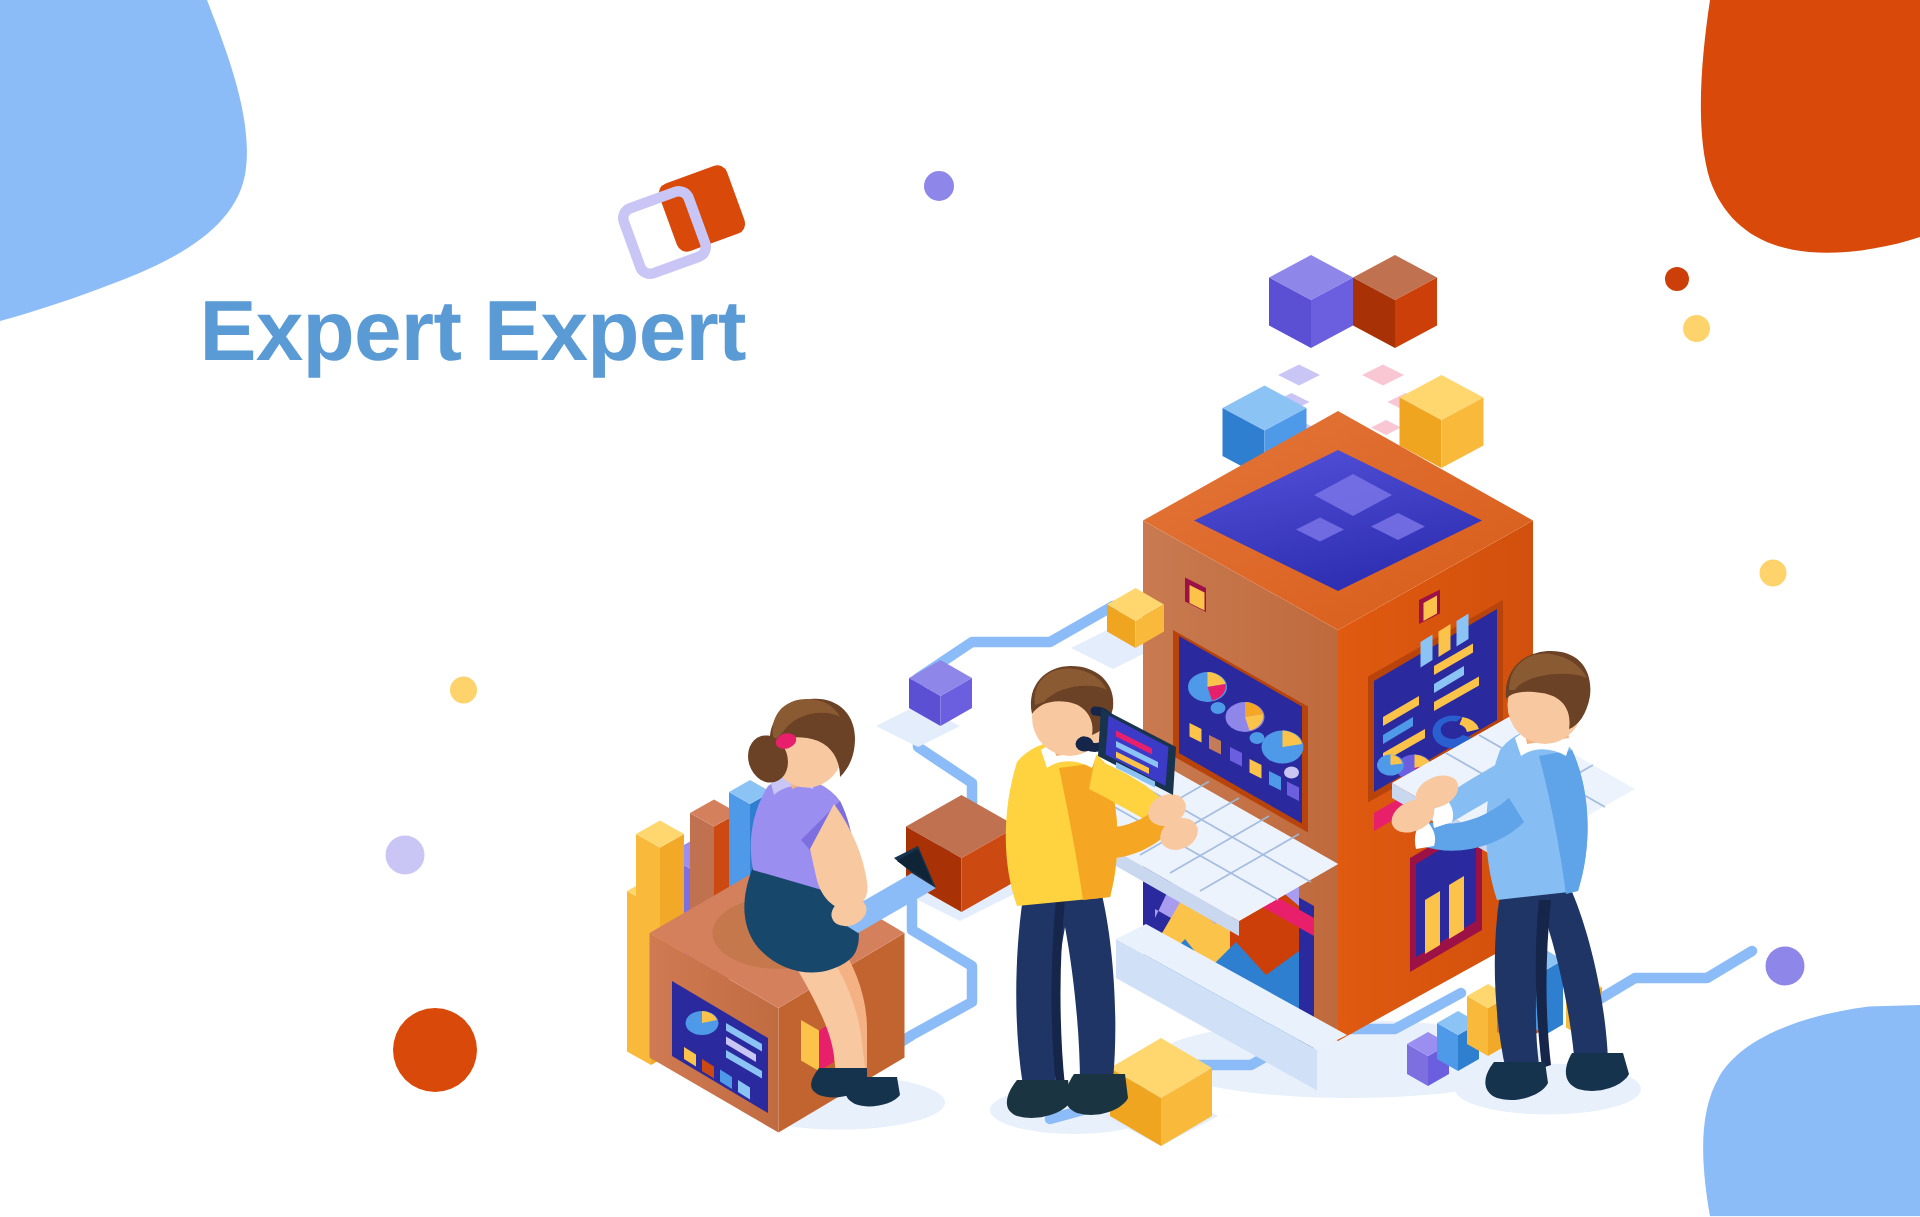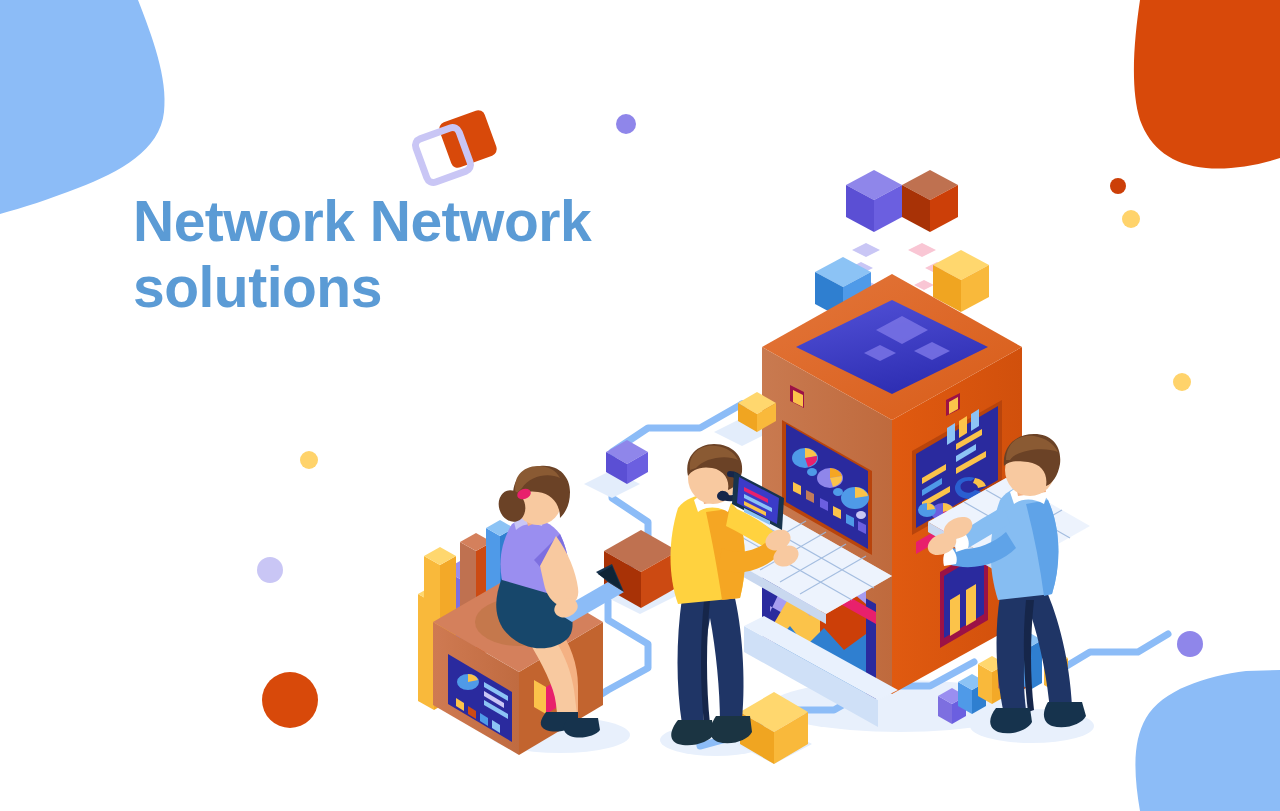--- a/index.html
+++ b/index.html
@@ -66,22 +66,21 @@
     <circle cx="290" cy="700" r="28" fill="#d8490a"></circle>
     <circle cx="1190" cy="644" r="13" fill="#8f86ea"></circle>
 
     <g>
       <rect x="444" y="115" width="48" height="48" rx="7" fill="#d8490a" transform="rotate(-20 468 139)"></rect>
       <rect x="420" y="132" width="46" height="46" rx="7" fill="none" stroke="#c9c6f5" stroke-width="7" transform="rotate(-20 443 155)"></rect>
     </g>
   </svg>
 
   <div id="headline">
-    <span class="line">Network Network</span>
-    <span class="line">solutions</span>
+    <span class="line">Expert Expert</span>
   </div>
 
   <svg id="art-layer" viewBox="0 0 1280 811">
     <defs>
       <linearGradient id="gWell" x1="0" y1="0" x2="0.4" y2="1">
         <stop offset="0%" stop-color="#5352d8"></stop>
         <stop offset="100%" stop-color="#2f2fb4"></stop>
       </linearGradient>
       <linearGradient id="gTopFace" x1="0" y1="0" x2="1" y2="1">
         <stop offset="0%" stop-color="#e3763b"></stop>

